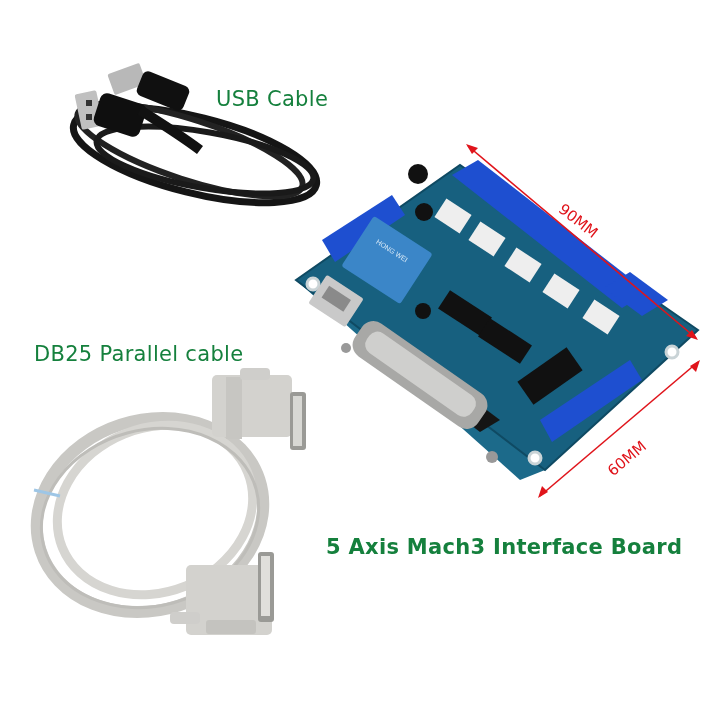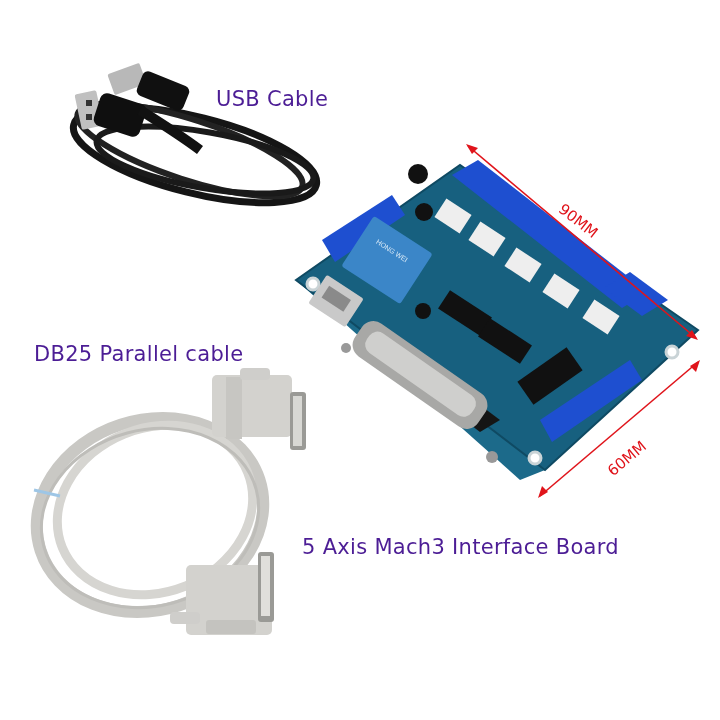--- a/index.html
+++ b/index.html
@@ -1,17 +1,17 @@
 <!DOCTYPE html>
 <html><head>
 <meta charset="utf-8">
 <style>
   html, body { margin: 0; padding: 0; background: #ffffff; }
   body { width: 720px; height: 720px; position: relative; overflow: hidden; font-family: "Liberation Sans", sans-serif; }
-  .label { position: absolute; color: #4c1d95; font-family: "DejaVu Sans", sans-serif; font-size: 21px; letter-spacing: 0.3px; white-space: nowrap; }
+  .label { position: absolute; color: #15803d; font-family: "DejaVu Sans", sans-serif; font-size: 21px; letter-spacing: 0.3px; white-space: nowrap; }
   .dim { position: absolute; color: #e0141b; font-family: "DejaVu Sans", sans-serif; font-size: 15px; white-space: nowrap; transform-origin: left top; }
   svg { position: absolute; left: 0; top: 0; }
 </style>
 </head>
 <body>
 
 <svg width="720" height="720" viewBox="0 0 720 720">
 
   <g>
     <ellipse cx="195" cy="155" rx="125" ry="38" fill="none" stroke="#151515" stroke-width="7" transform="rotate(14 195 155)"></ellipse>
@@ -91,16 +91,16 @@
     <polygon points="466,144 478,148 472,154" fill="#e0141b"></polygon>
     <polygon points="698,340 686,336 692,330" fill="#e0141b"></polygon>
     <line x1="698" y1="362" x2="540" y2="496" stroke="#e0141b" stroke-width="1.6"></line>
     <polygon points="700,360 696,372 690,366" fill="#e0141b"></polygon>
     <polygon points="538,498 542,486 548,492" fill="#e0141b"></polygon>
   </g>
 </svg>
 
 <div class="label" style="left:216px; top:87px;">USB Cable</div>
 <div class="label" style="left:34px; top:342px;">DB25 Parallel cable</div>
-<div class="label" style="left:302px; top:535px;">5 Axis Mach3 Interface Board</div>
+<div class="label" style="left:326px; top:535px;font-weight:bold;">5 Axis Mach3 Interface Board</div>
 
 <div class="dim" style="left:566px; top:200px; transform: rotate(38deg);">90MM</div>
 <div class="dim" style="left:604px; top:466px; transform: rotate(-40deg);">60MM</div>
 
 </body></html>

